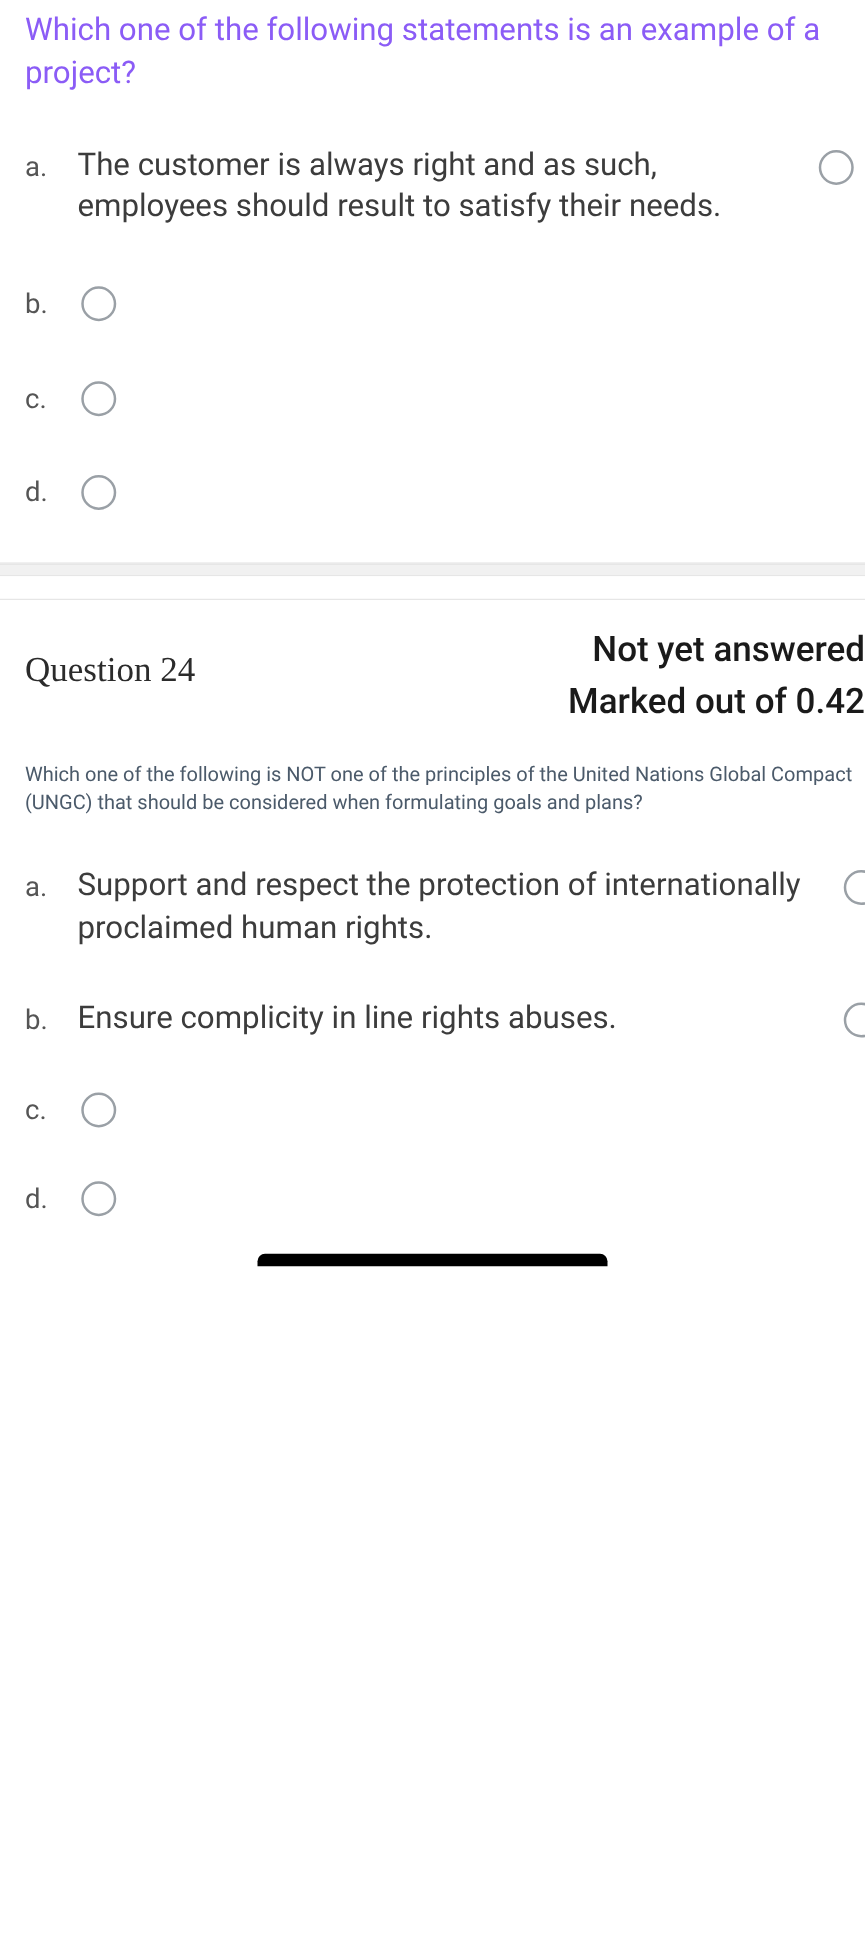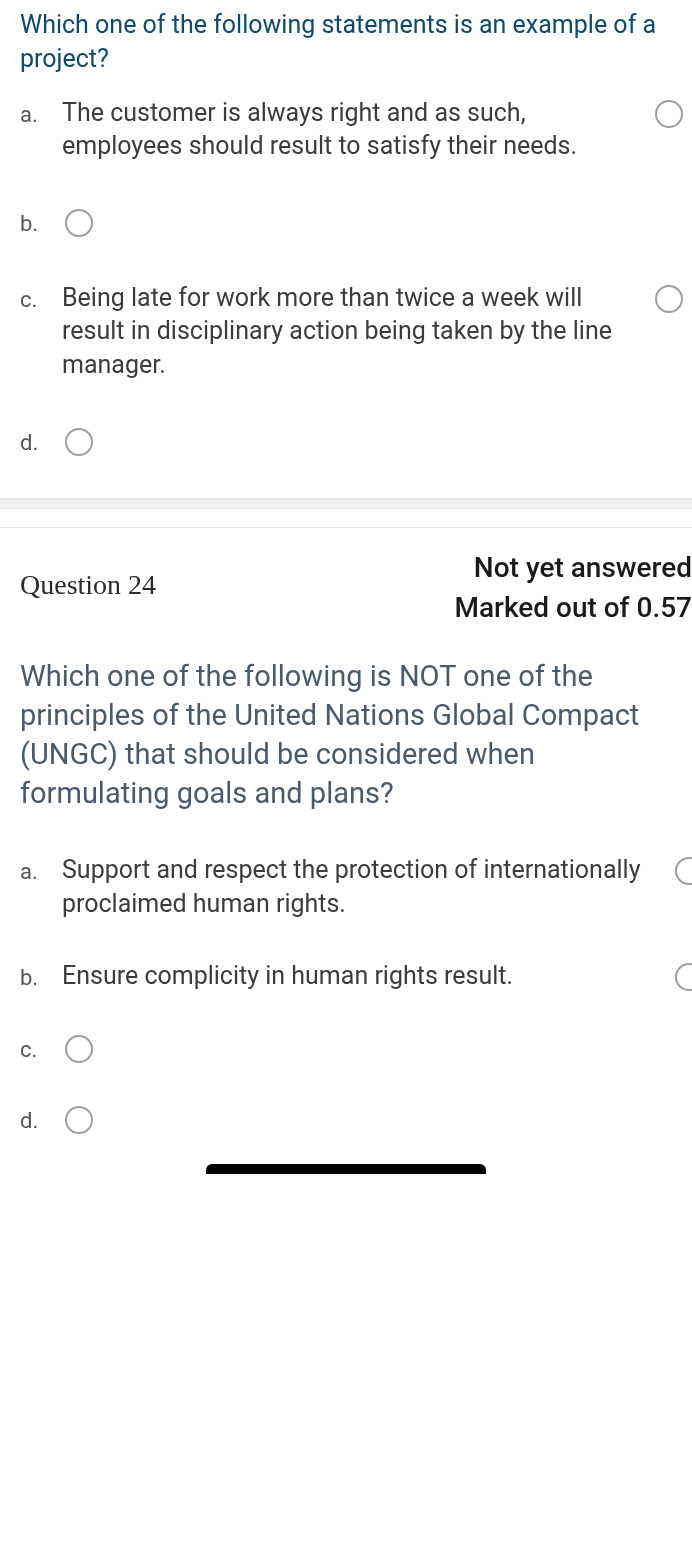--- a/index.html
+++ b/index.html
@@ -12,23 +12,23 @@
   }
   .page {
     width: 692px;
     position: relative;
     overflow: hidden;
   }
   .question-block {
     padding: 0 20px 0 20px;
   }
   .question-text {
-    color: #0c4a6e;
+    color: #8b5cf6;
     font-size: 25px;
-    margin-bottom: 20px;
+    margin-bottom: 40px;
   }
   .options {
     display: flex;
     flex-direction: column;
     gap: 42px;
     margin-bottom: 40px;
   }
   .option-row {
     display: flex;
     align-items: flex-start;
@@ -97,21 +97,21 @@
   .q-status {
     text-align: right;
     font-size: 28px;
     color: #1a1a1a;
     font-weight: 500;
     line-height: 1.45;
     margin-left: 22px;
   }
   .q24-text {
     color: #4b5a6a;
-    font-size: 29px;
+    font-size: 16px;
     padding: 0 6px 0 20px;
     margin-bottom: 40px;
   }
   .q24-options {
     padding: 0 0 0 20px;
     display: flex;
     flex-direction: column;
     gap: 38px;
   }
   .home-indicator-wrap {
@@ -147,21 +147,20 @@
 
       <div class="option-row">
         <div class="option-letter">b.</div>
         <div class="radio-wrap">
           <span class="radio"></span>
         </div>
       </div>
 
       <div class="option-row">
         <div class="option-letter">c.</div>
-        <div class="option-text">Being late for work more than twice a week will result in disciplinary action being taken by the line manager.</div>
         <div class="radio-wrap">
           <span class="radio"></span>
         </div>
       </div>
 
       <div class="option-row">
         <div class="option-letter">d.</div>
         <div class="radio-wrap">
           <span class="radio"></span>
         </div>
@@ -171,39 +170,39 @@
   </div>
 
   <div class="divider"></div>
   <div class="thin-gap"></div>
   <div class="thin-gap2"></div>
 
   <div class="q-header">
     <div class="q-number">Question 24</div>
     <div class="q-status">
       <div>Not yet answered</div>
-      <div>Marked out of 0.57</div>
+      <div>Marked out of 0.42</div>
     </div>
   </div>
 
   <div class="q24-text">Which one of the following is NOT one of the principles of the United Nations Global Compact (UNGC) that should be considered when formulating goals and plans?</div>
 
   <div class="q24-options">
 
     <div class="option-row">
       <div class="option-letter">a.</div>
       <div class="option-text">Support and respect the protection of internationally proclaimed human rights.</div>
       <div class="radio-wrap">
         <span class="radio"></span>
       </div>
     </div>
 
     <div class="option-row">
       <div class="option-letter">b.</div>
-      <div class="option-text">Ensure complicity in human rights result.</div>
+      <div class="option-text">Ensure complicity in line rights abuses.</div>
       <div class="radio-wrap">
         <span class="radio"></span>
       </div>
     </div>
 
     <div class="option-row">
       <div class="option-letter">c.</div>
       <div class="radio-wrap">
         <span class="radio"></span>
       </div>

